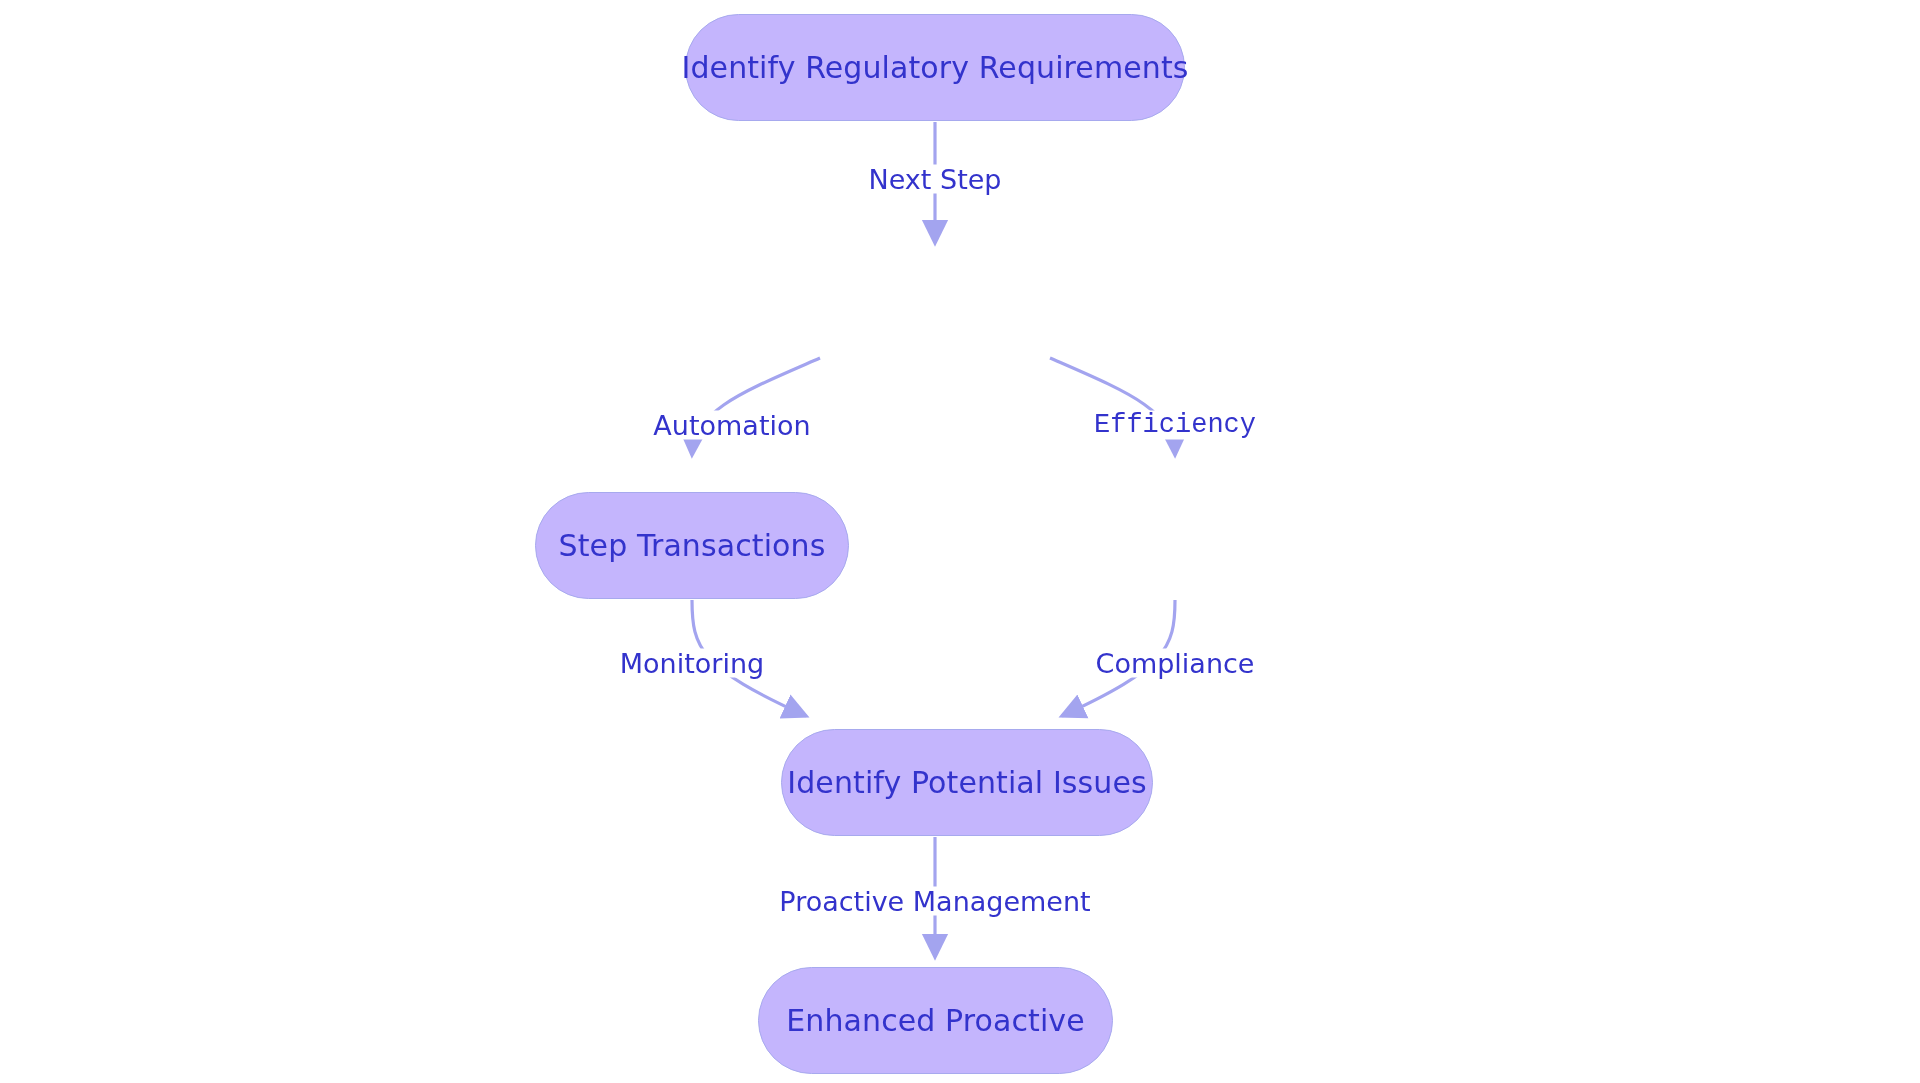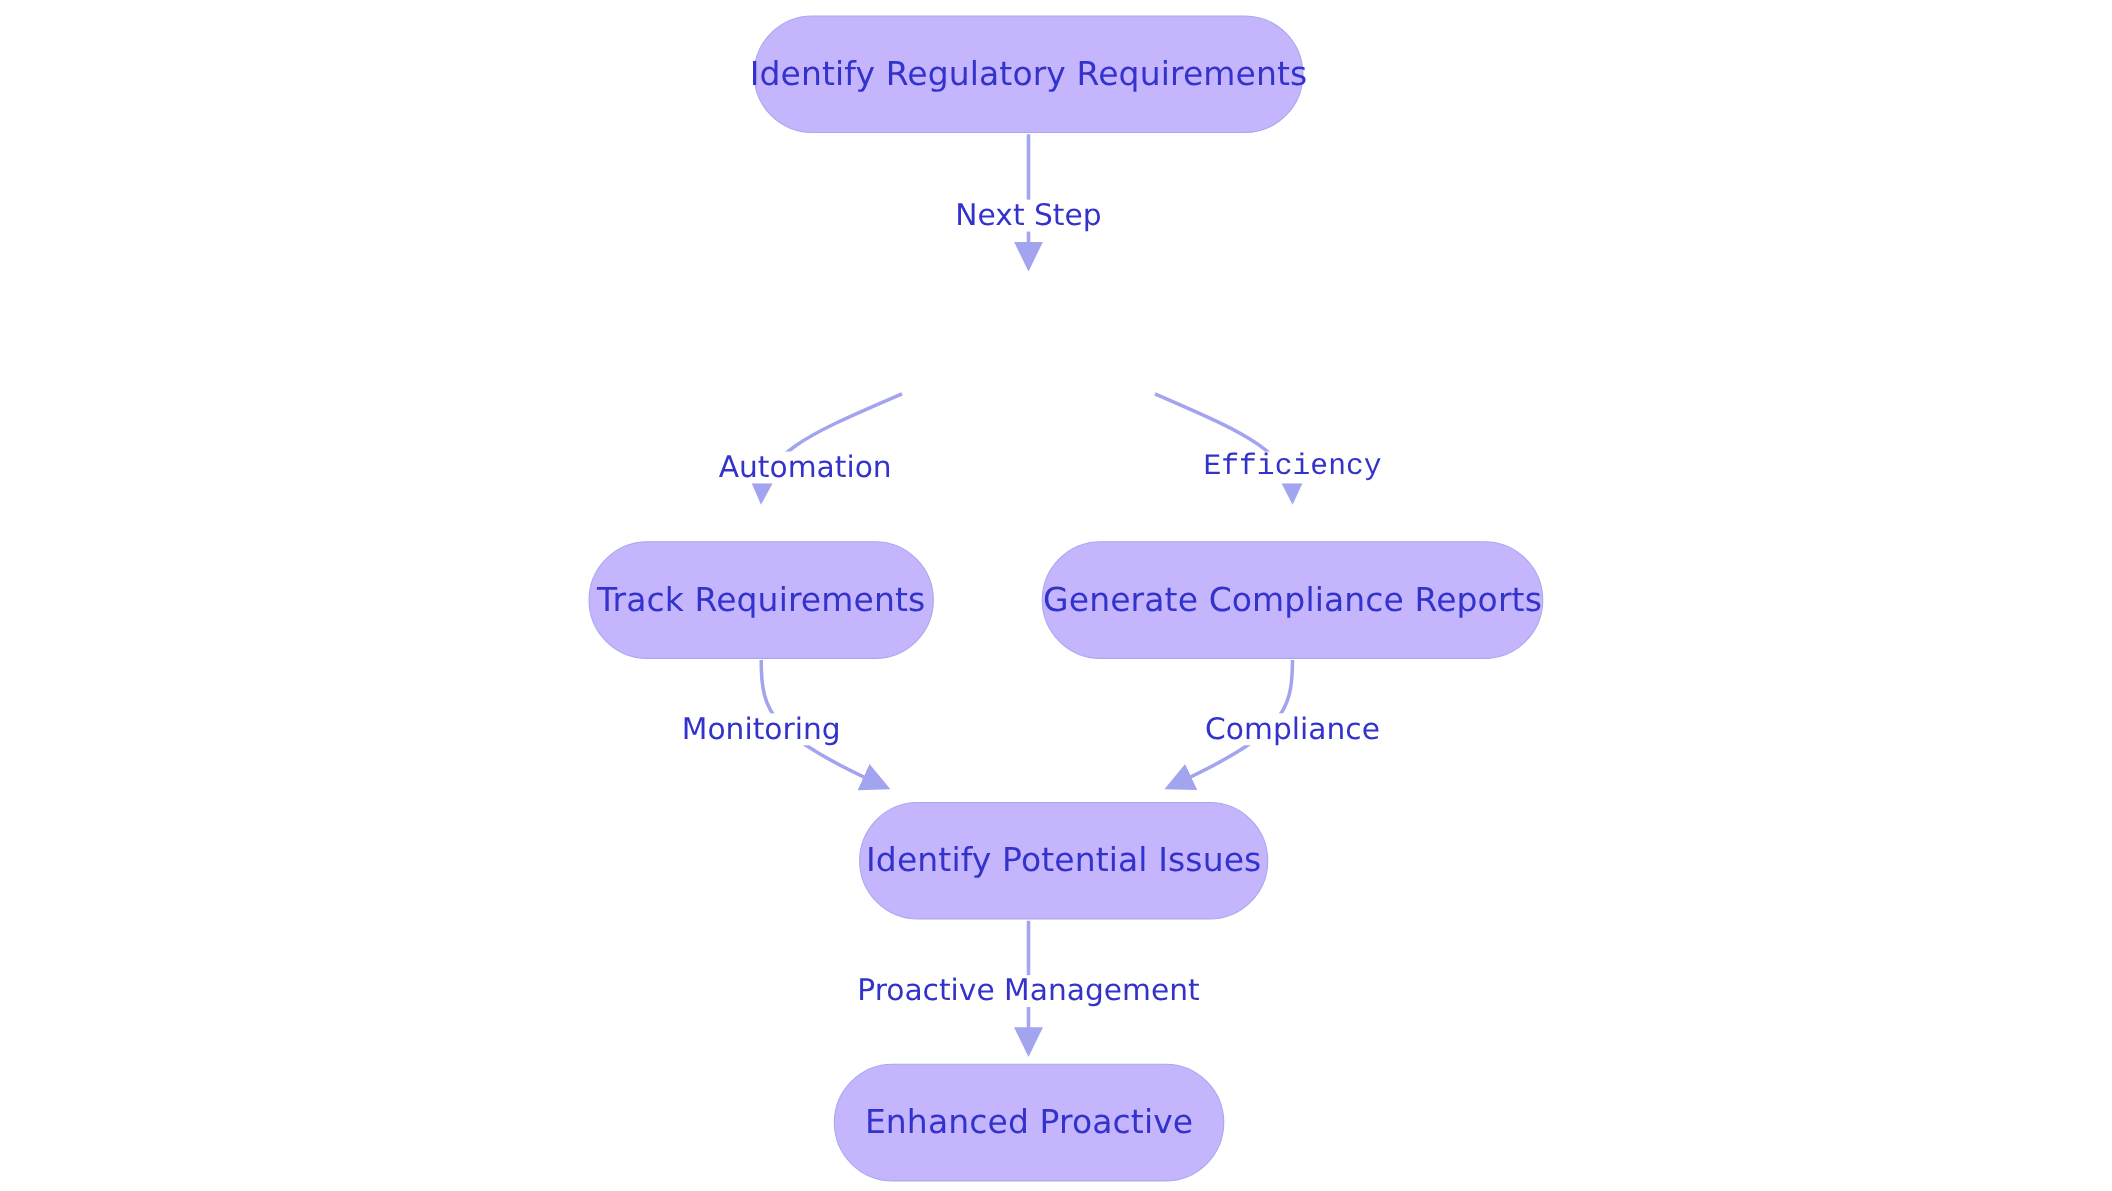--- a/index.html
+++ b/index.html
@@ -79,36 +79,33 @@
 
     <path d="M 935 837 L 935 957" fill="none" stroke="#a3a4ef" stroke-width="3.2" marker-end="url(#arrowhead)"></path>
   </svg>
 
   <div class="node" style="left:685px; top:14px; width:500px; height:107px;">
     <span class="node-label">Identify Regulatory Requirements</span>
   </div>
 
 
   <div class="node" style="left:535px; top:492px; width:314px; height:107px;">
-    <span class="node-label">Track Requirements</span>
+    <span class="node-label">Step Transactions</span>
   </div>
 
-  <div class="node" style="left:947px; top:492px; width:456px; height:107px;">
-    <span class="node-label">Generate Compliance Reports</span>
-  </div>
 
   <div class="node" style="left:749px; top:729px; width:372px; height:107px;margin-left:32px;">
     <span class="node-label">Identify Potential Issues</span>
   </div>
 
   <div class="node" style="left:758px; top:967px; width:355px; height:107px;">
     <span class="node-label">Enhanced Proactive</span>
   </div>
 
-  <div class="edge-label" style="left:935px; top:196px;">Next Step</div>
+  <div class="edge-label" style="left:935px; top:179px;">Next Step</div>
 
   <div class="edge-label" style="left:732px; top:425px;">Automation</div>
 
   <div class="edge-label" style="left:1175px; top:425px;font-family:Liberation Mono, monospace;">Efficiency</div>
 
   <div class="edge-label" style="left:692px; top:663px;">Monitoring</div>
 
   <div class="edge-label" style="left:1175px; top:663px;">Compliance</div>
 
   <div class="edge-label" style="left:935px; top:901px;">Proactive Management</div>

